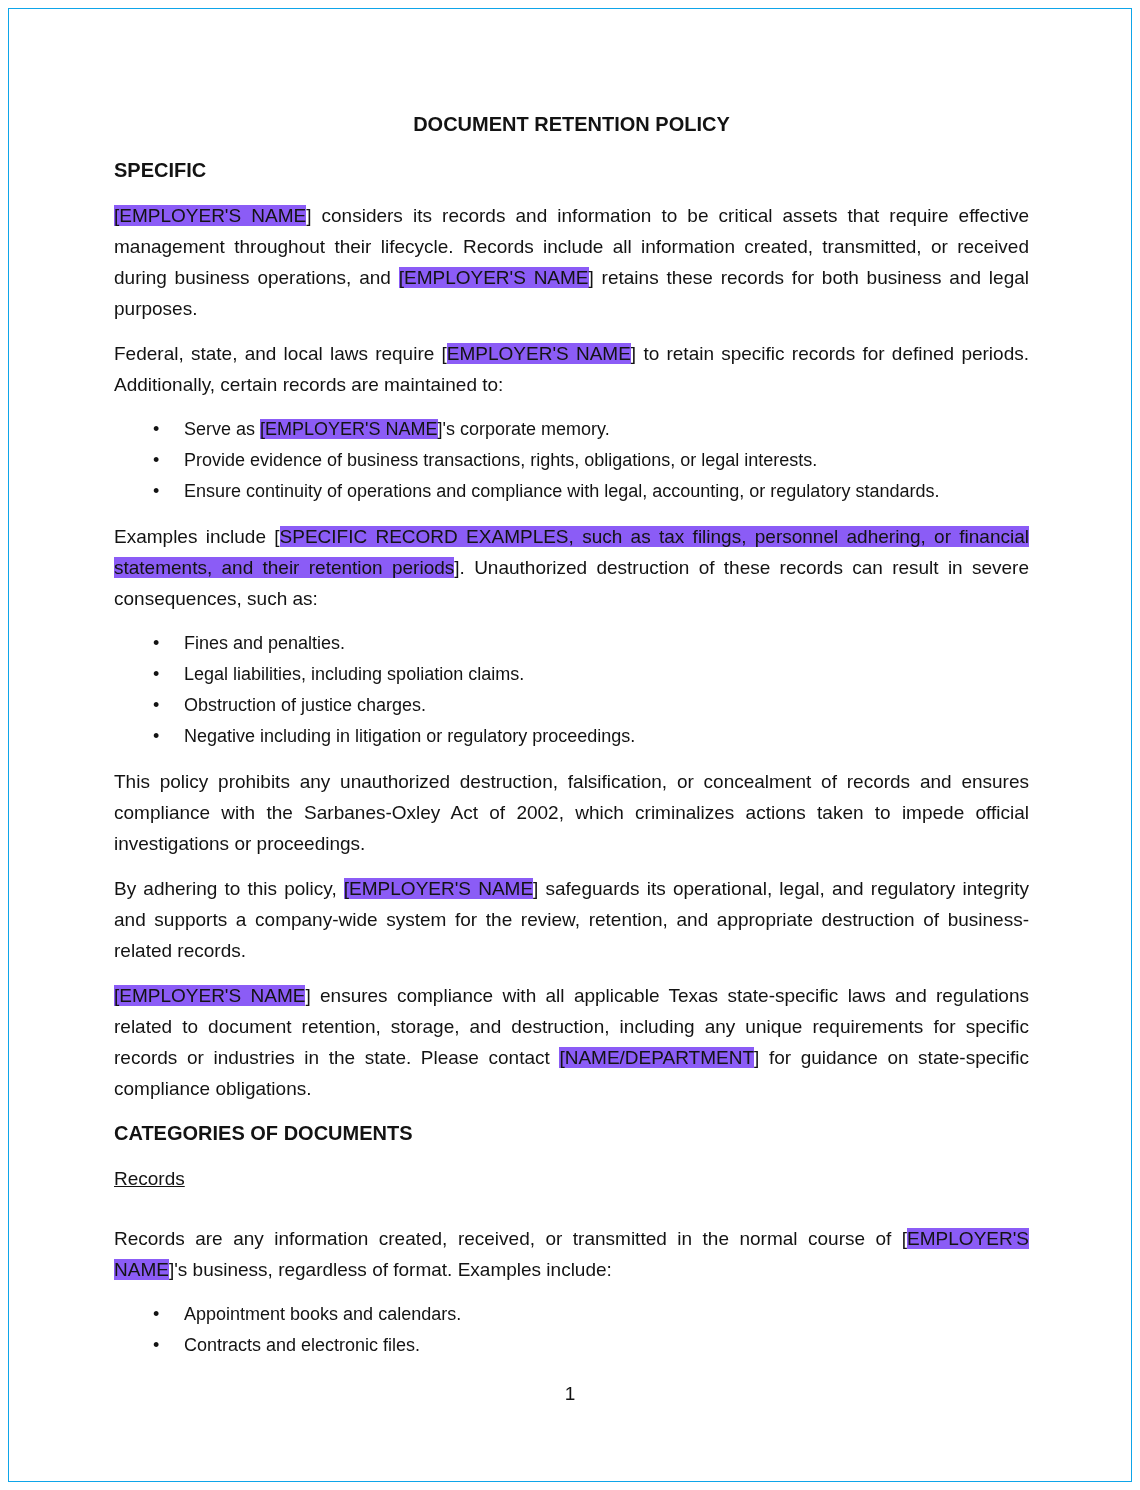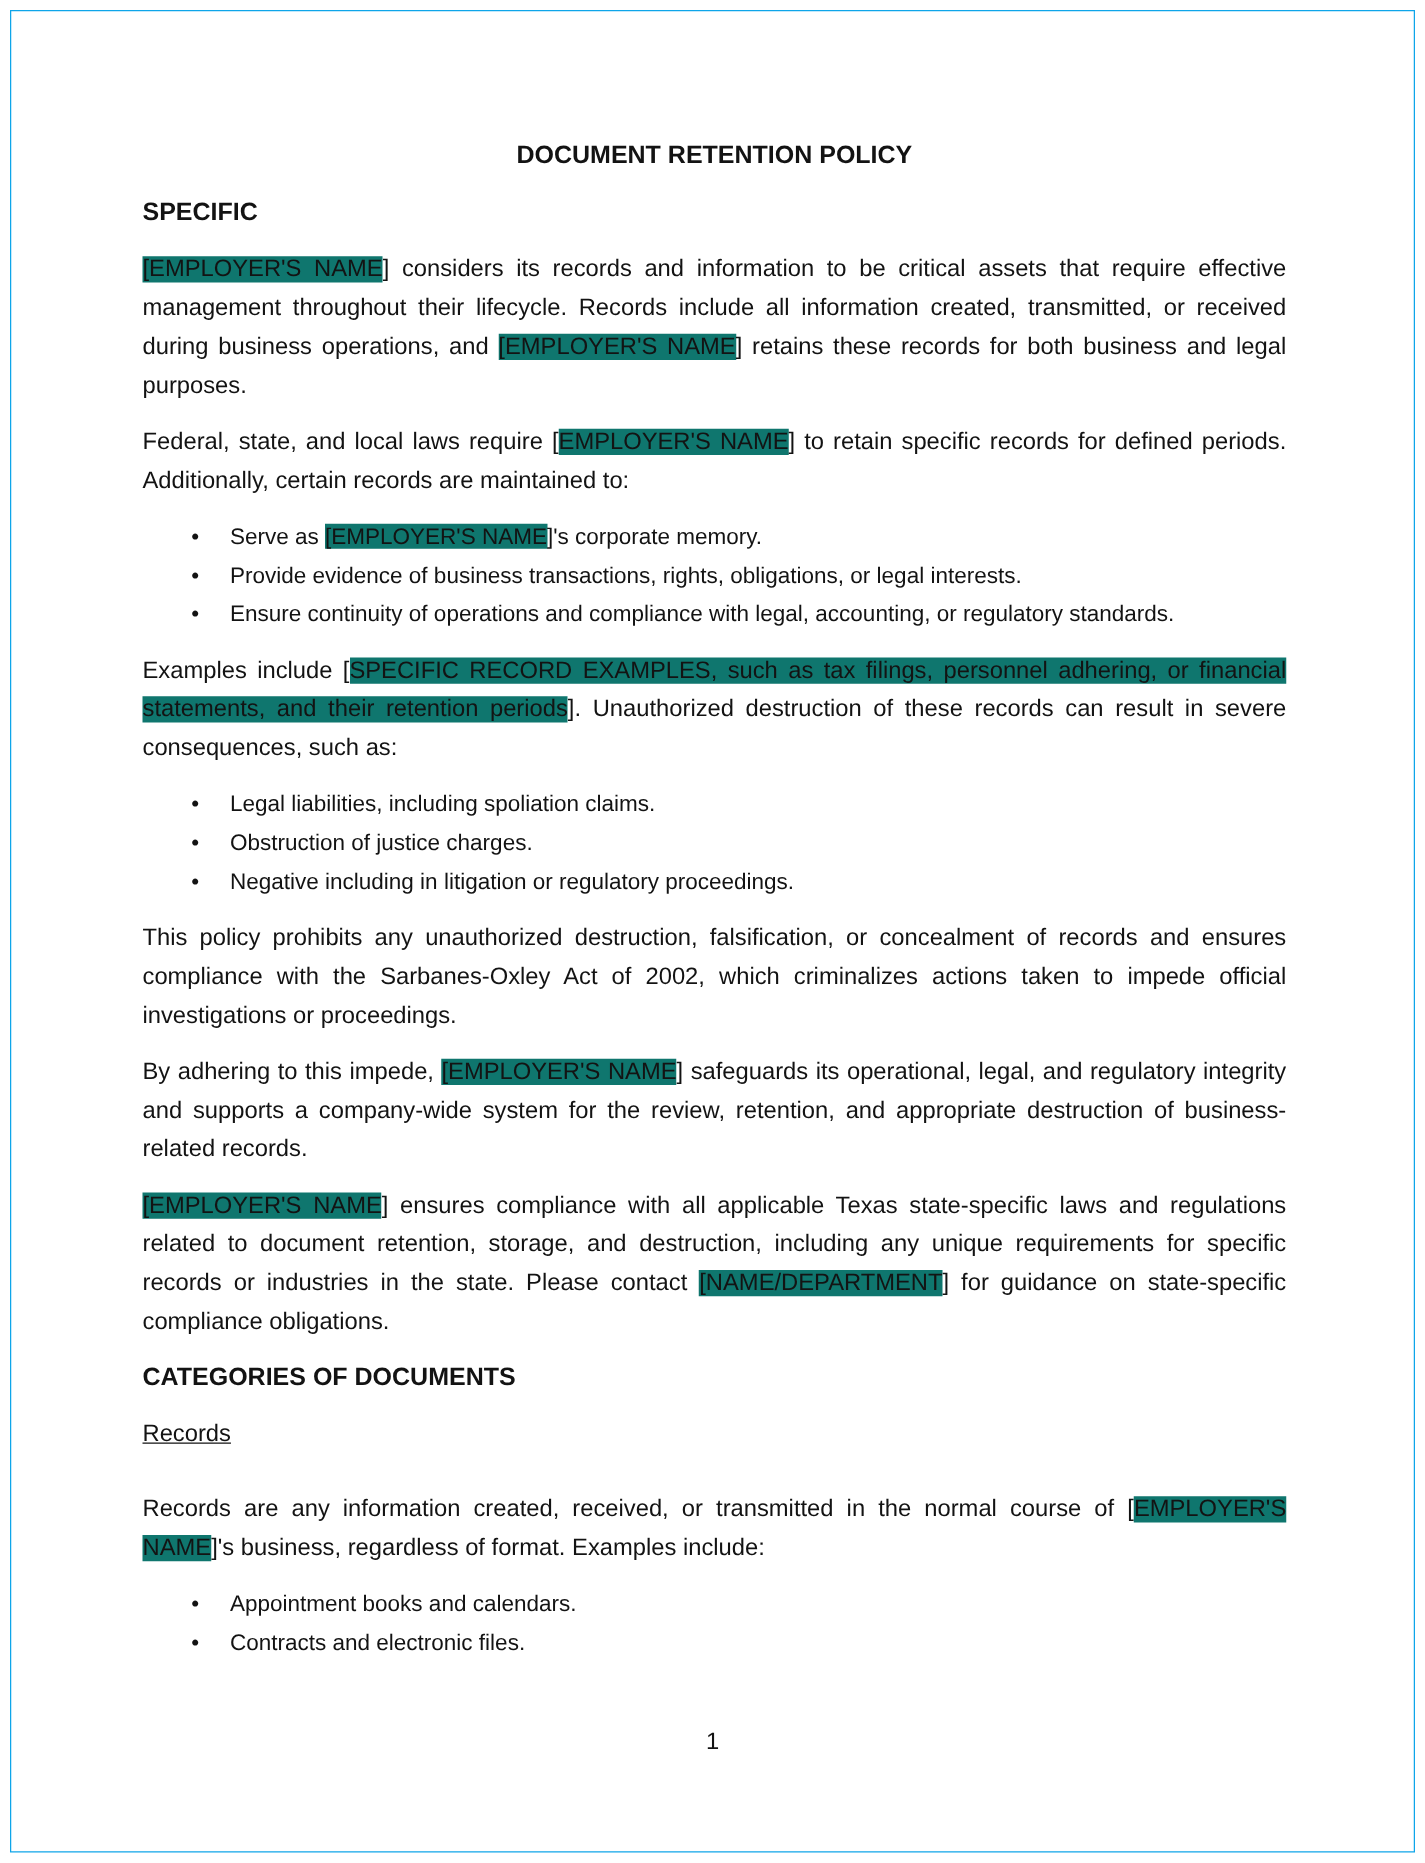--- a/index.html
+++ b/index.html
@@ -54,21 +54,21 @@
     font-size: 18px;
     line-height: 31px;
     padding-left: 70px;
   }
   ul.bullets li::before {
     content: "\2022";
     position: absolute;
     left: 39px;
     top: 0;
   }
-  .hl { background: #0f766e; }
+  .hl { background: #8b5cf6; }
   .page-number {
     position: absolute;
     left: 0;
     width: 1140px;
     top: 1378px;
     text-align: center;
     font-size: 19px;
     line-height: 31px;
   }
 </style>
@@ -87,28 +87,29 @@
 
   <ul class="bullets">
     <li><span>Serve as </span><span class="hl">[EMPLOYER'S NAME</span><span>]'s corporate memory.</span></li>
     <li><span>Provide evidence of business transactions, rights, obligations, or legal interests.</span></li>
     <li><span>Ensure continuity of operations and compliance with legal, accounting, or regulatory standards.</span></li>
   </ul>
 
   <p class="para"><span>Examples include [</span><span class="hl">SPECIFIC RECORD EXAMPLES, such as tax filings, personnel adhering, or financial statements, and their retention periods</span><span>]. Unauthorized destruction of these records can result in severe consequences, such as:</span></p>
 
   <ul class="bullets">
+    <li><span>Fines and penalties.</span></li>
     <li><span>Legal liabilities, including spoliation claims.</span></li>
     <li><span>Obstruction of justice charges.</span></li>
     <li><span>Negative including in litigation or regulatory proceedings.</span></li>
   </ul>
 
   <p class="para"><span>This policy prohibits any unauthorized destruction, falsification, or concealment of records and ensures compliance with the Sarbanes-Oxley Act of 2002, which criminalizes actions taken to impede official investigations or proceedings.</span></p>
 
-  <p class="para"><span>By adhering to this impede, </span><span class="hl">[EMPLOYER'S NAME</span><span>] safeguards its operational, legal, and regulatory integrity and supports a company-wide system for the review, retention, and appropriate destruction of business-related records.</span></p>
+  <p class="para"><span>By adhering to this policy, </span><span class="hl">[EMPLOYER'S NAME</span><span>] safeguards its operational, legal, and regulatory integrity and supports a company-wide system for the review, retention, and appropriate destruction of business-related records.</span></p>
 
   <p class="para"><span class="hl">[EMPLOYER'S NAME</span><span>] ensures compliance with all applicable Texas state-specific laws and regulations related to document retention, storage, and destruction, including any unique requirements for specific records or industries in the state. Please contact </span><span class="hl">[NAME/DEPARTMENT</span><span>] for guidance on state-specific compliance obligations.</span></p>
 
   <h2 class="heading">CATEGORIES OF DOCUMENTS</h2>
 
   <h3 class="subheading">Records</h3>
 
   <p class="para"><span>Records are any information created, received, or transmitted in the normal course of [</span><span class="hl">EMPLOYER'S NAME</span><span>]'s business, regardless of format. Examples include:</span></p>
 
   <ul class="bullets">

